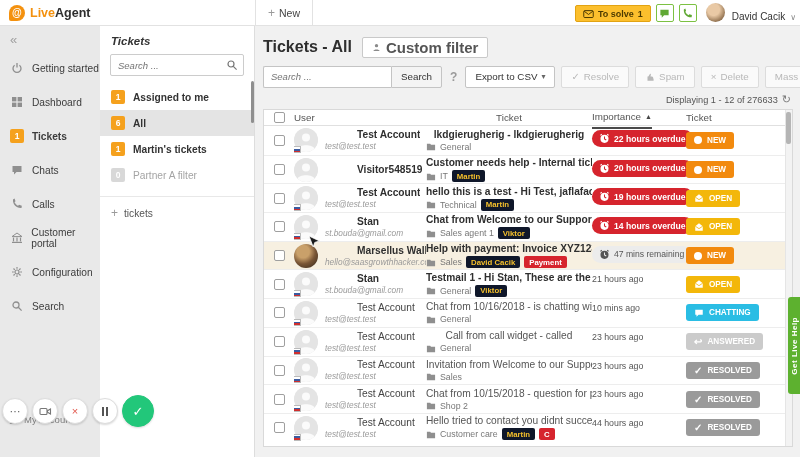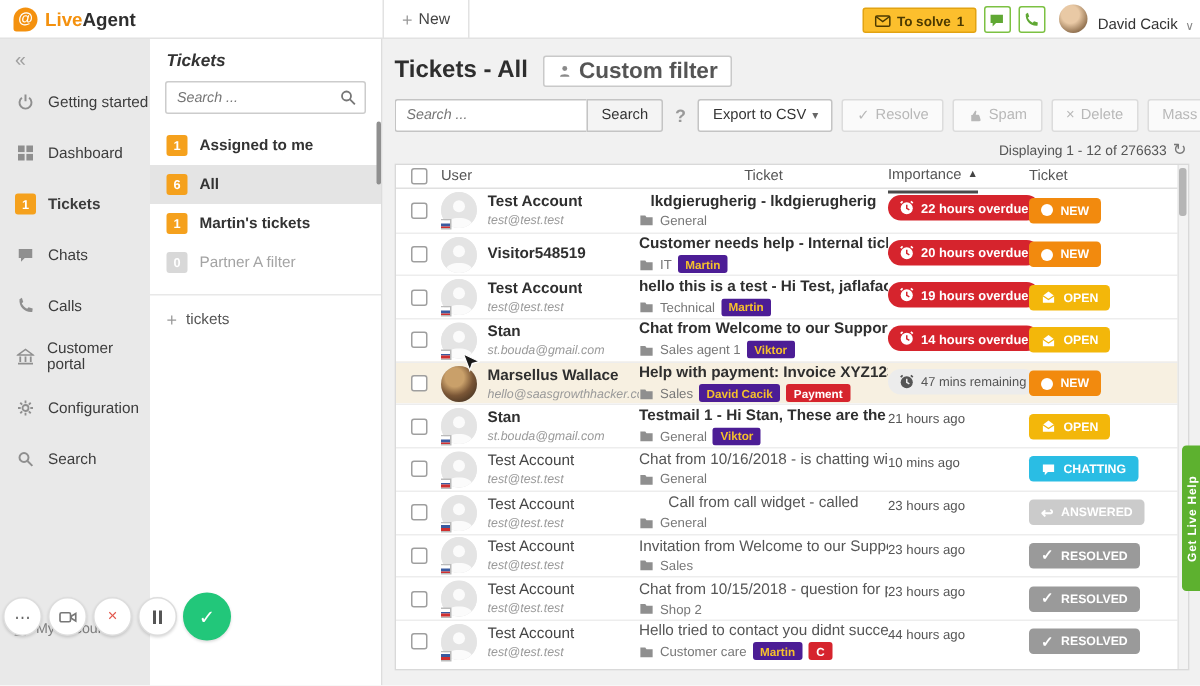--- a/index.html
+++ b/index.html
@@ -87,28 +87,28 @@
   .thead .c-imp { align-items:center; padding-top:0; font-weight:normal; }
   .thead .sorted { height:22px; display:flex; align-items:center; gap:4px; border-bottom:2px solid #4a4a4a; }
   .sort-arrow { font-size:7px; color:#444; }
   .avatar { position:relative; width:24px; height:24px; border-radius:50%; background:#e6e6e6; flex:none; display:flex; align-items:flex-end; justify-content:center; overflow:visible; }
   .avatar .sil { width:24px; height:24px; border-radius:50%; overflow:hidden; display:block; }
   .avatar.photo .sil { background:radial-gradient(circle at 38% 32%, #c9a06a 0 28%, #7a5636 55%, #2e2318 100%); }
   .flag { position:absolute; left:-3px; bottom:-1px; width:10px; height:7px; border:0.5px solid #bbb; display:flex; flex-direction:column; }
   .flag i { flex:1; display:block; }
   .flag .f-w { background:#fff; } .flag .f-b { background:#3a5ba0; } .flag .f-r { background:#d02f2f; }
   .utxt { display:flex; flex-direction:column; gap:1px; overflow:hidden; }
-  .uname { font-size:10.2px; color:#444; white-space:nowrap; overflow:hidden; }
+  .uname { font-size:10.2px; color:#444; white-space:nowrap; overflow:hidden;margin-left:32px; }
   .uemail { font-size:8.3px; font-style:italic; color:#9a9a9a; white-space:nowrap; overflow:hidden; }
   .trow.unread .uname, .trow.unread .subj { font-weight:bold; color:#2f2f2f; }
   .subj { font-size:10.2px; color:#555; white-space:nowrap; overflow:hidden; }
   .meta { display:flex; align-items:center; gap:4px; font-size:8.8px; color:#777; white-space:nowrap; overflow:hidden; }
   .meta .ic { color:#8f8f8f; }
   .tag { height:12px; padding:0 5px; border-radius:2px; font-size:7.8px; font-weight:bold; display:flex; align-items:center; }
-  .tag.dark { background:#4c1d95; color:#f5c02c; }
+  .tag.dark { background:#0f172a; color:#f5c02c; }
   .tag.red { background:#d6242d; color:#fff; }
   .pill { display:flex; align-items:center; gap:4px; height:17px; padding:0 7px; border-radius:9px; font-size:8.6px; font-weight:bold; white-space:nowrap; }
   .pill.overdue { background:#d6242d; color:#fff; }
   .pill.remaining { background:#ececec; color:#555; font-weight:normal; }
   .ago { font-size:8.8px; color:#555; }
   .sbadge { display:flex; align-items:center; gap:5px; height:17px; padding:0 8px; border-radius:3px; font-size:8.2px; font-weight:bold; color:#fff; white-space:nowrap; }
   .sbadge.new { background:#f28a0e; }
   .sbadge.open { background:#f3b70a; }
   .sbadge.chatting { background:#2abde4; }
   .sbadge.answered { background:#cbcbcb; }

